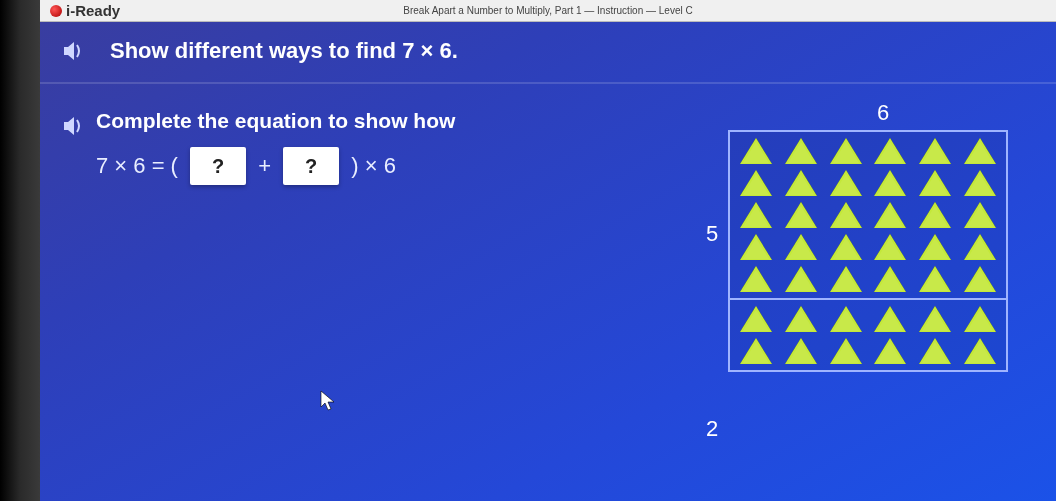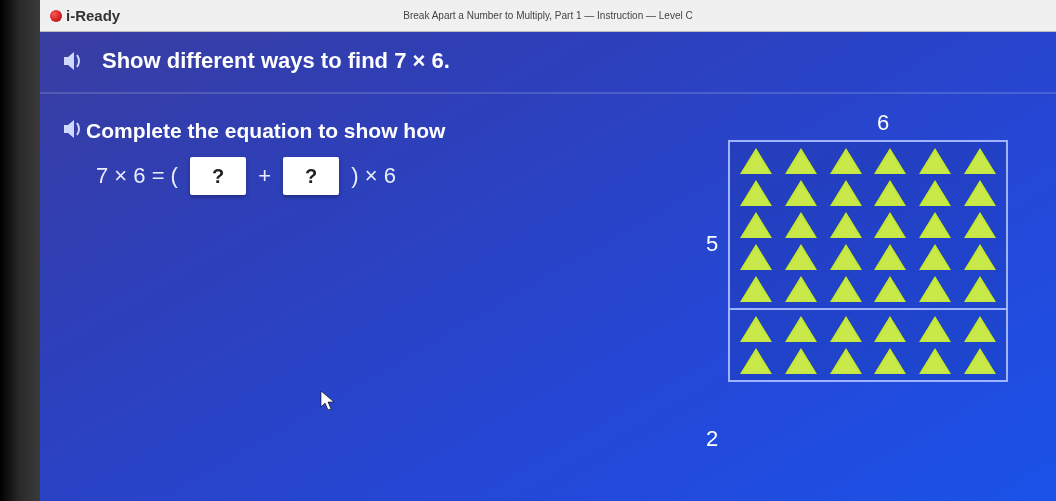--- a/index.html
+++ b/index.html
@@ -20,21 +20,21 @@
     .screen {
       position: absolute;
       left: 40px; top: 0;
       right: 0; bottom: 0;
       background: linear-gradient(150deg, #3a3d9e 0%, #2e3fb8 30%, #2448d8 70%, #1b52e8 100%);
       display: flex;
       flex-direction: column;
     }
     .titlebar {
       background: #f0f0f0;
-      height: 32px;
+      height: 22px;
       display: flex;
       align-items: center;
       padding: 0 10px;
       border-bottom: 1px solid #bbb;
       position: relative;
     }
     .brand {
       display: flex;
       align-items: center;
       font-weight: bold;
@@ -54,21 +54,21 @@
       font-size: 10px;
       color: #444;
     }
     .header-band {
       padding: 16px 24px 18px 24px;
       border-bottom: 2px solid rgba(255,255,255,0.15);
     }
     .header-row {
       display: flex;
       align-items: center;
-      gap: 16px;
+      gap: 24px;
     }
     .speaker-icon {
       width: 22px; height: 18px;
       display: flex;
       align-items: center;
       justify-content: center;
       cursor: pointer;
     }
     .speaker-icon svg { display: block; }
     .header-text {
@@ -79,21 +79,22 @@
     .content {
       flex: 1;
       display: flex;
       padding: 22px 18px 0 24px;
     }
     .left-col {
       flex: 1;
     }
     .instruction-row {
       display: flex;
-      align-items: flex-start;
+      align-items: flex-end;
+      gap: 10px;
       margin-bottom: 12px;
     }
     .instruction-text {
       color: #fff;
       font-size: 21px;
       font-weight: bold;
       line-height: 1.4;
     }
     .equation-row {
       margin-left: 32px;

